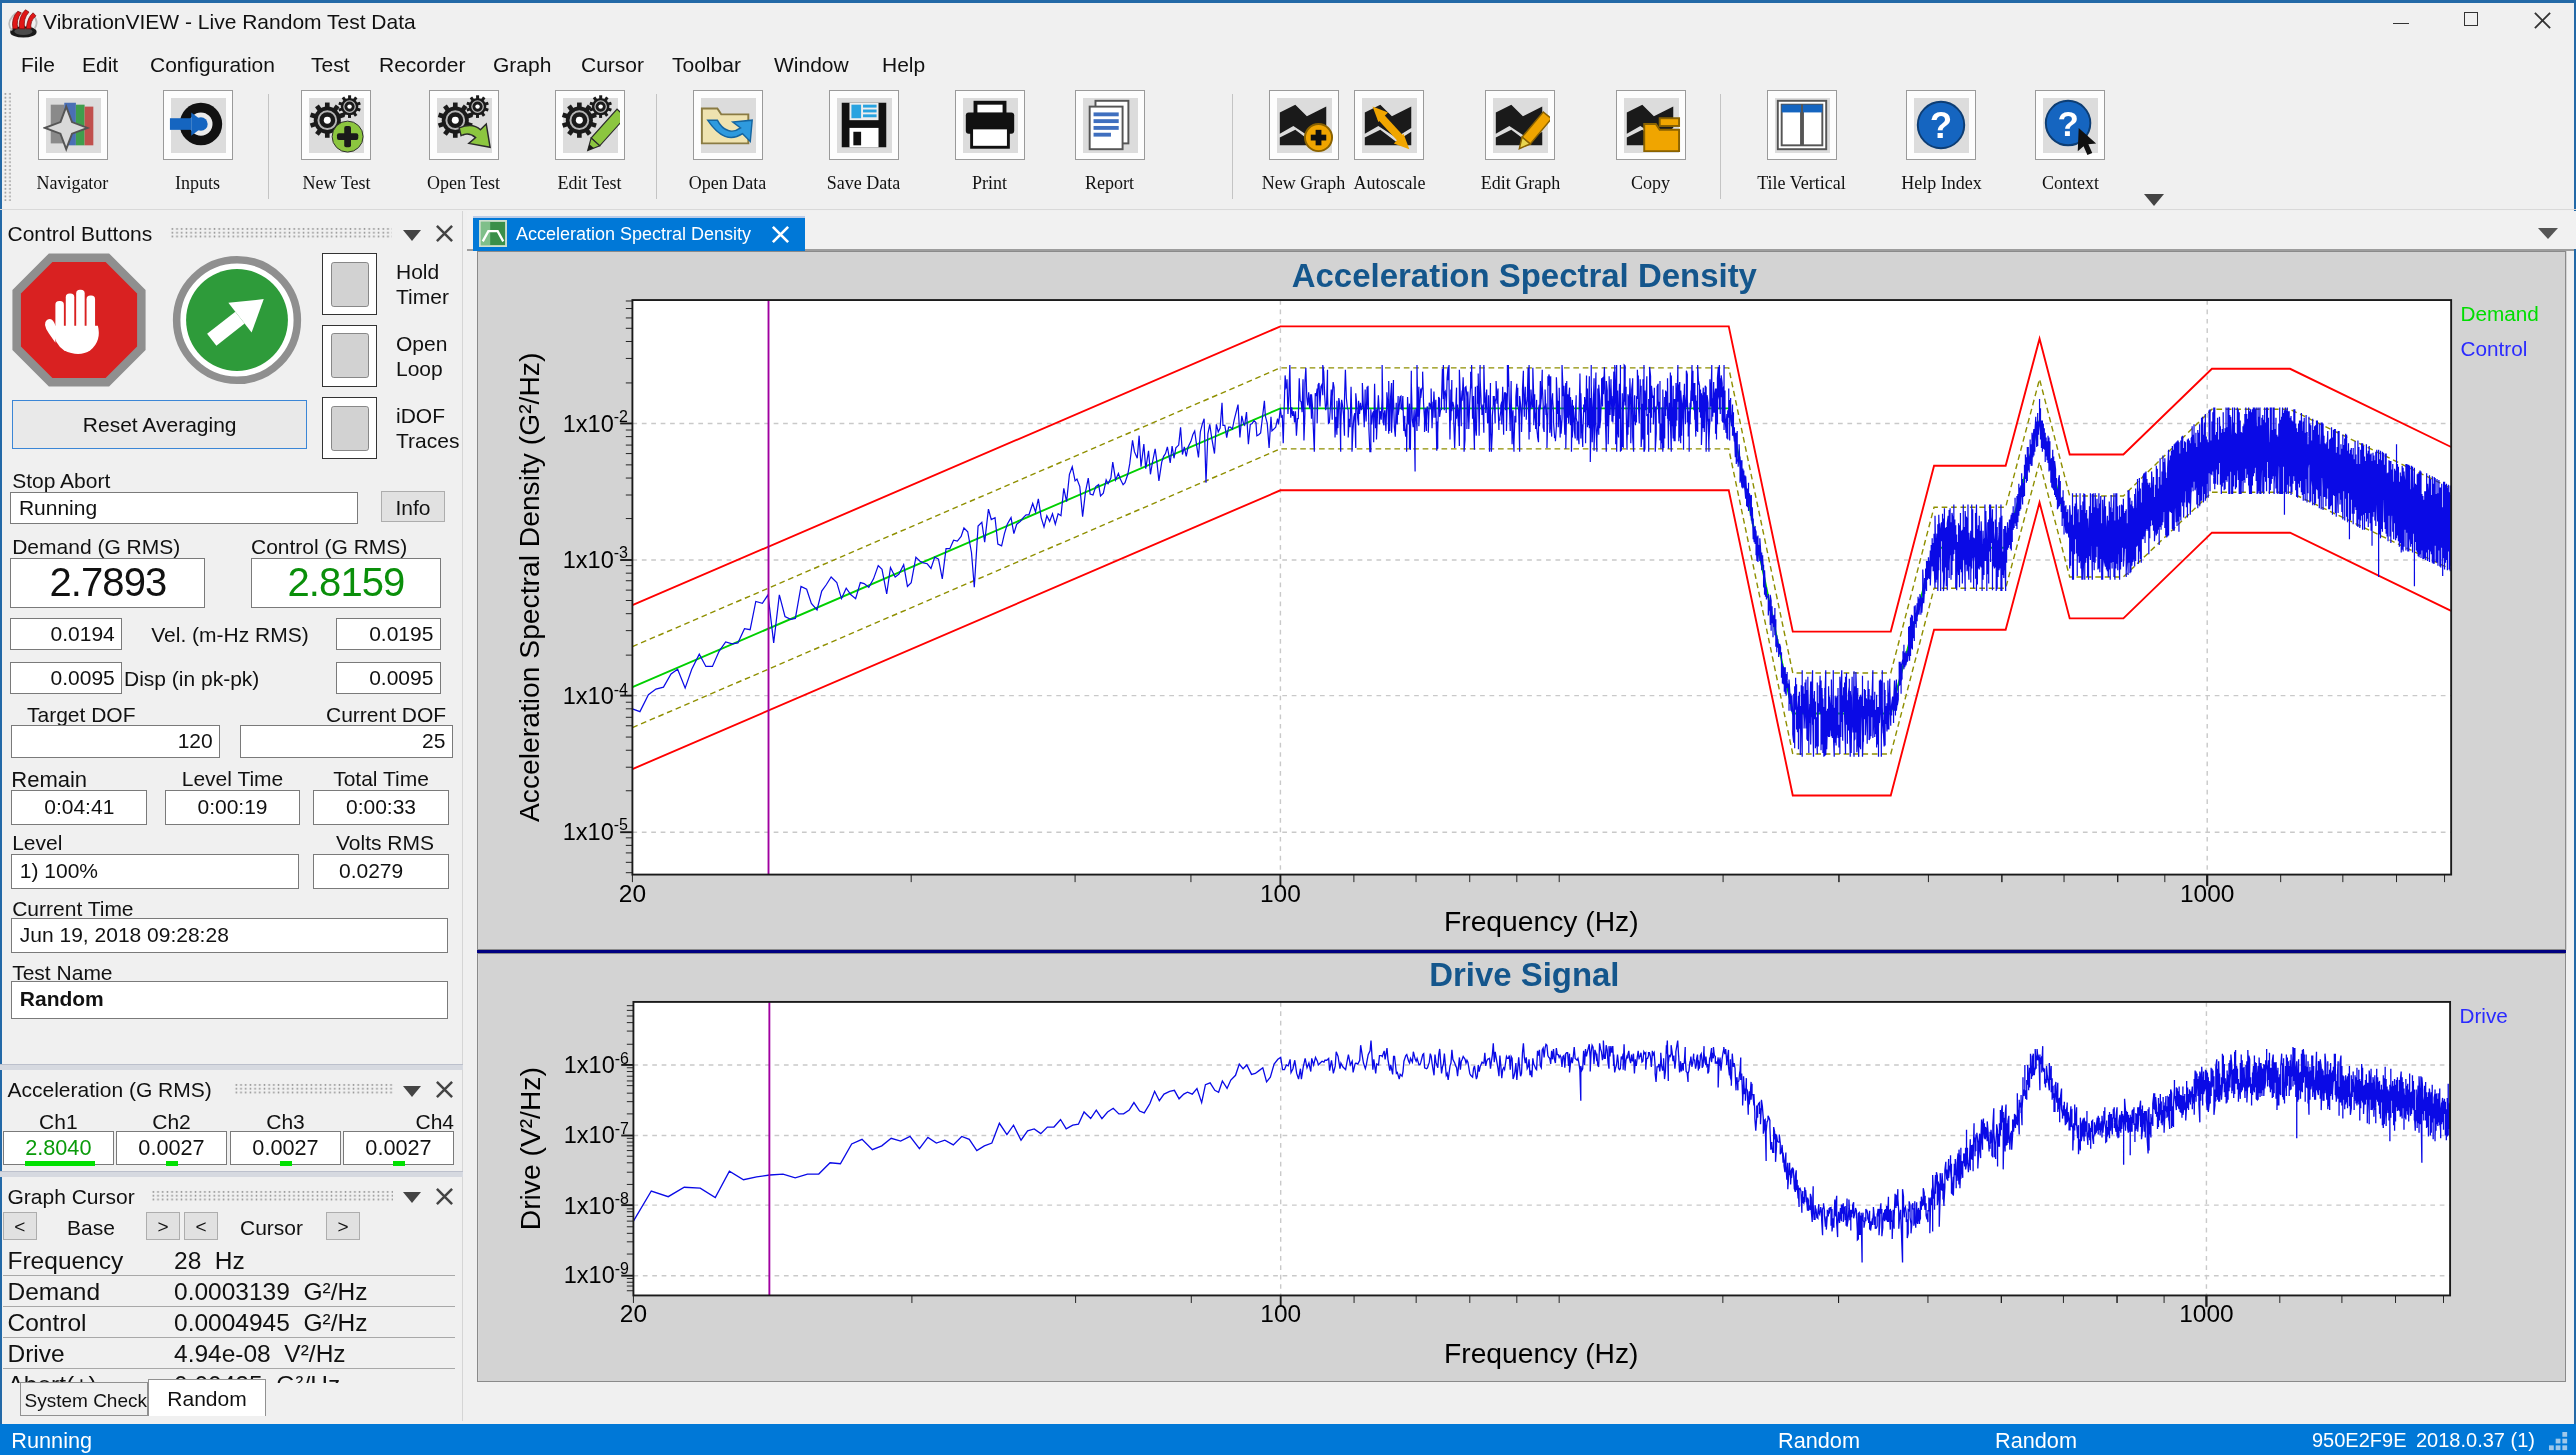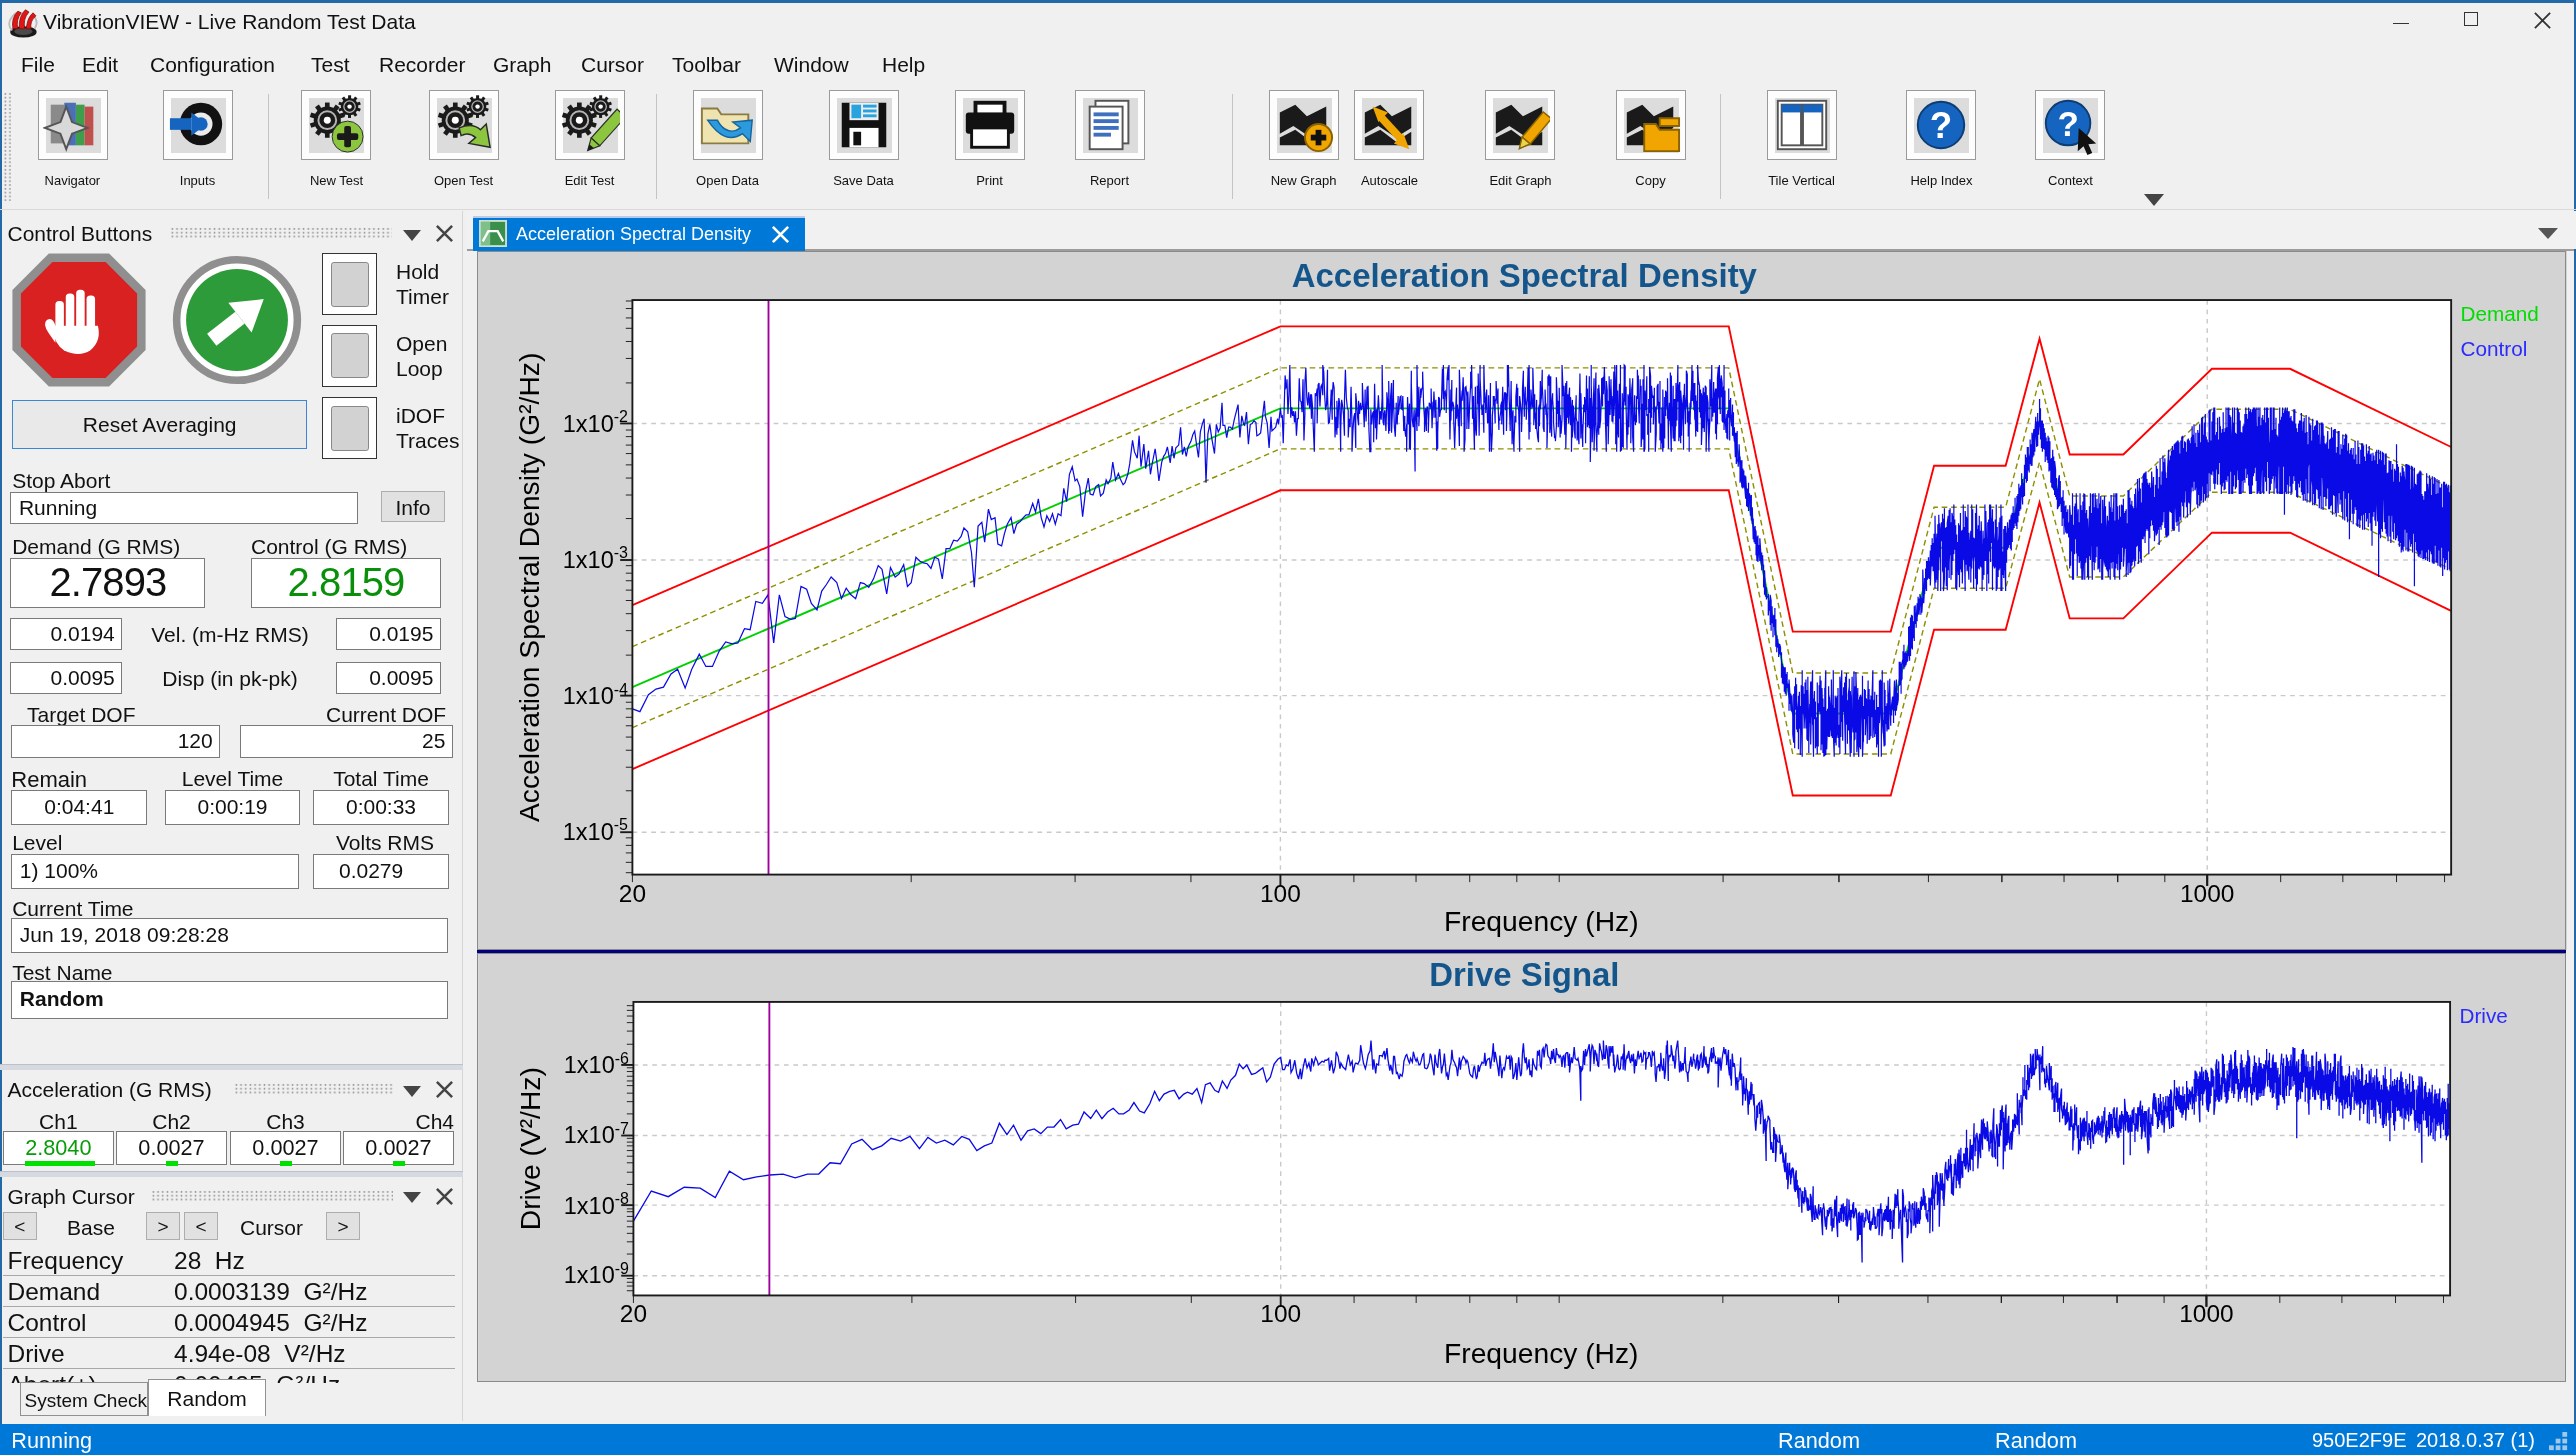--- a/index.html
+++ b/index.html
@@ -1,21 +1,21 @@
 <!DOCTYPE html>
 <html style="font-size:15px"><head><meta charset="utf-8"><style>
 * { margin:0; padding:0; box-sizing:border-box; }
 html,body { width:2576px; height:1455px; overflow:hidden; }
 body { font-family:"Liberation Sans", sans-serif; background:#f0f0f0; color:#111; position:relative; }
 .abs { position:absolute; }
 .fld { position:absolute; background:#fff; border:0.9px solid #7a7a7a; font-size:21px; }
 .btn { background:#e1e1e1; border:0.9px solid #adadad; text-align:center; font-size:21px; }
 .tbox { position:absolute; top:90px; width:70px; height:70px; background:#fdfdfd; border:0.9px solid #9a9a9a; display:flex; align-items:center; justify-content:center; }
 .tin { position:absolute; left:6.6px; top:6.6px; width:55px; height:55px; background:#dcdcdc; }
-.tlab { position:absolute; top:173px; width:141px; text-align:center; font-size:13px; white-space:nowrap; }
+.tlab { position:absolute; top:173px; width:141px; text-align:center; font-size:18px; white-space:nowrap;font-family:Liberation Serif, serif; }
 .dots { background-image:radial-gradient(#9a9a9a 0.9px, transparent 1.2px); background-size:4.7px 3.8px; }
 .st { color:#fff; font-size:21.7px; }
 </style></head>
 <body>
 
 <div class="abs" style="left:0;top:0;width:2576px;height:2.8px;background:#2369a7"></div>
 <div class="abs" style="left:0;top:0;width:1.9px;height:1455px;background:#2369a7"></div>
 <div class="abs" style="left:2574px;top:0;width:1.9px;height:1455px;background:#2369a7"></div>
 <div class="abs" style="left:0;top:1453px;width:2576px;height:1.9px;background:#2369a7"></div>
 <svg class="abs" style="left:5.7px;top:8.5px" width="32" height="29" viewBox="0 0 46 38" preserveAspectRatio="none">
@@ -552,21 +552,21 @@
 <div class="fld " style="left:10.4px;top:492px;width:348px;height:32px;padding-left:7.5px;padding-top:2.8px">Running</div>
 <div class="abs btn" style="left:381px;top:491px;width:64px;height:31px;padding-top:3.8px">Info</div>
 <div class="abs" style="left:12.2px;top:535px;font-size:21px">Demand (G RMS)</div>
 <div class="abs" style="left:251px;top:535px;font-size:21px">Control (G RMS)</div>
 <div class="fld " style="left:10.4px;top:558px;width:195px;height:50px;text-align:center;font-size:40px;padding-top:0.9px;letter-spacing:-0.9px">2.7893</div>
 <div class="fld " style="left:251px;top:558px;width:190px;height:50px;text-align:center;font-size:40px;padding-top:0.9px;letter-spacing:-0.9px"><span style="color:#0a8f0a">2.8159</span></div>
 <div class="fld " style="left:10.4px;top:618px;width:112px;height:32px;text-align:right;padding-right:6.6px;padding-top:2.8px">0.0194</div>
 <div class="abs" style="left:124px;top:623px;width:212px;text-align:center;font-size:21px">Vel. (m-Hz RMS)</div>
 <div class="fld " style="left:336px;top:618px;width:105px;height:32px;text-align:right;padding-right:6.6px;padding-top:2.8px">0.0195</div>
 <div class="fld " style="left:10.4px;top:662px;width:112px;height:32px;text-align:right;padding-right:6.6px;padding-top:2.8px">0.0095</div>
-<div class="abs" style="left:124px;top:667px;width:212px;text-align:center;font-size:21px">Disp (in pk-pk)</div>
+<div class="abs" style="left:124px;top:667px;width:212px;font-size:21px">Disp (in pk-pk)</div>
 <div class="fld " style="left:336px;top:662px;width:105px;height:32px;text-align:right;padding-right:6.6px;padding-top:2.8px">0.0095</div>
 <div class="abs" style="left:27px;top:703px;font-size:21px">Target DOF</div>
 <div class="abs" style="left:326px;top:703px;font-size:21px">Current DOF</div>
 <div class="fld " style="left:11.3px;top:725px;width:209px;height:33px;text-align:right;padding-right:6.6px;padding-top:2.8px">120</div>
 <div class="fld " style="left:240px;top:725px;width:213px;height:33px;text-align:right;padding-right:6.6px;padding-top:2.8px">25</div>
 <div class="abs" style="left:11.3px;top:767px;width:136px;text-align:left;font-size:22px">Remain</div>
 <div class="abs" style="left:165px;top:767px;width:135px;text-align:center;font-size:21px">Level Time</div>
 <div class="abs" style="left:313px;top:767px;width:136px;text-align:center;font-size:21px">Total Time</div>
 <div class="fld " style="left:11.3px;top:790px;width:136px;height:35px;text-align:center;padding-top:3.8px">0:04:41</div>
 <div class="fld " style="left:165px;top:790px;width:135px;height:35px;text-align:center;padding-top:3.8px">0:00:19</div>

